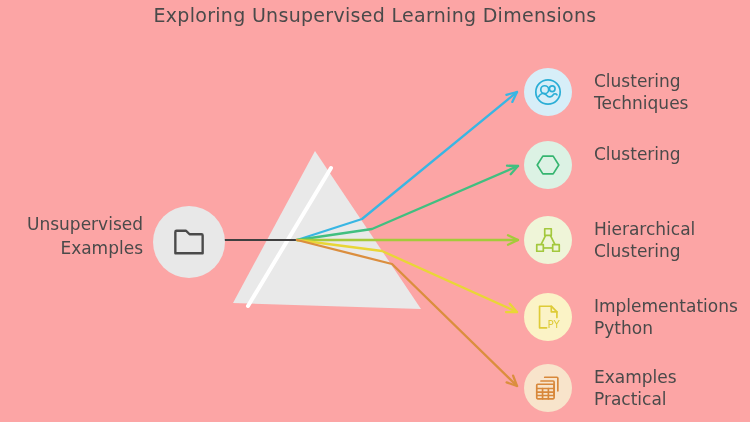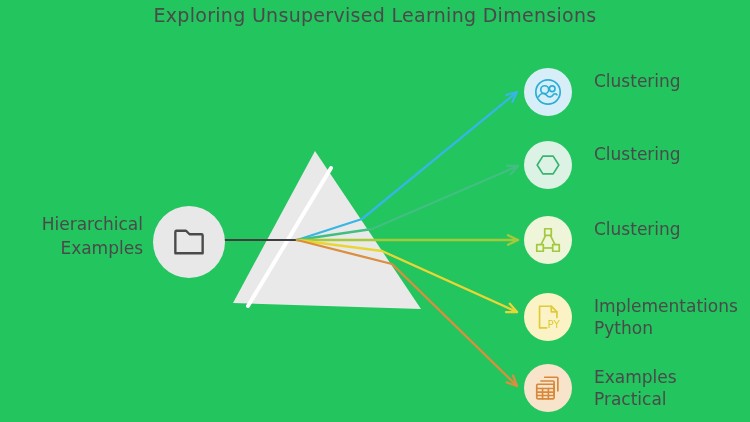--- a/index.html
+++ b/index.html
@@ -1,18 +1,18 @@
 <!DOCTYPE html>
 <html><head>
 <meta charset="utf-8">
 <style>
   html,body{margin:0;padding:0;background:#ffffff;}
   .stage{
     position:relative;width:750px;height:422px;overflow:hidden;
-    background:#22c55e;
+    background:#fca5a5;
     font-family:"DejaVu Sans","Liberation Sans",sans-serif;
     color:#4a4a4a;
   }
   .title{
     position:absolute;top:4px;left:0;width:750px;text-align:center;
     font-size:19px;letter-spacing:.3px;color:#4a4a4a;
   }
   .diagram-svg{position:absolute;left:0;top:0;}
   .root-circle{
     position:absolute;left:153px;top:206px;width:72px;height:72px;border-radius:50%;
@@ -67,34 +67,35 @@
       <path d="M513.1,375.7 L517,386 L506.6,382.4"></path>
     </g>
   </svg>
 
   <div class="root-circle" style="background: rgb(232, 232, 232);">
     <svg width="38" height="38" viewBox="0 0 32 32" fill="none" stroke-width="2" stroke-linejoin="round" stroke-linecap="round" stroke="#4a4a4a">
       <path d="M4.5,25.5 V7.5 a1,1 0 0 1 1,-1 h8 l3,3 h10 a1,1 0 0 1 1,1 v15 z"></path>
     </svg>
   </div>
   <div class="root-label">
-    <div>Hierarchical</div>
+    <div>Unsupervised</div>
     <div>Examples</div>
   </div>
 
   <div class="node-circle" style="top: 68px; background: rgb(215, 238, 248);">
     <svg width="30" height="30" viewBox="0 0 32 32" fill="none" stroke-width="1.8" stroke-linecap="round" stroke-linejoin="round" stroke="#2aaed6">
       <circle cx="16" cy="16" r="13"></circle>
       <circle cx="12.5" cy="13.5" r="4.2"></circle>
       <circle cx="20.5" cy="12.5" r="3"></circle>
       <path d="M6,21 c2,-4 6,-4.5 8.5,-1.5 c2,2.5 5.5,2 7,-0.5 c1,-1.5 3,-1.5 4,0"></path>
     </svg>
   </div>
   <div class="node-label" style="top:70px">
     <div>Clustering</div>
+    <div>Techniques</div>
   </div>
 
   <div class="node-circle" style="top: 141px; background: rgb(220, 242, 228);">
     <svg width="30" height="30" viewBox="0 0 32 32" fill="none" stroke-width="1.8" stroke-linejoin="round" stroke="#36b570">
       <polygon points="4.5,16 10.5,6.5 21.5,6.5 27.5,16 21.5,25.5 10.5,25.5"></polygon>
     </svg>
   </div>
   <div class="node-label" style="top:143px">
     <div>Clustering</div>
   </div>
@@ -103,20 +104,21 @@
     <svg width="30" height="30" viewBox="0 0 32 32" fill="none" stroke-width="1.8" stroke-linejoin="round" stroke="#a3c83d">
       <rect x="12.5" y="4" width="7" height="7"></rect>
       <rect x="4" y="21" width="7" height="7"></rect>
       <rect x="21" y="21" width="7" height="7"></rect>
       <line x1="13.5" y1="11" x2="8.5" y2="21"></line>
       <line x1="18.5" y1="11" x2="23.5" y2="21"></line>
       <line x1="11" y1="24.5" x2="21" y2="24.5"></line>
     </svg>
   </div>
   <div class="node-label" style="top:218px">
+    <div>Hierarchical</div>
     <div>Clustering</div>
   </div>
 
   <div class="node-circle" style="top: 293px; background: rgb(251, 243, 198); text-align: center;">
     <svg width="30" height="30" viewBox="0 0 32 32" fill="none" stroke-width="1.8" stroke-linecap="round" stroke-linejoin="round" stroke="#decb37">
       <path d="M14.5,27.5 H7 V4.5 H19.5 L25.5,10.5 V16.5"></path>
       <path d="M19.5,4.5 V10.5 H25.5"></path>
       <text x="15.5" y="27.5" font-size="11" stroke="none" font-family="DejaVu Sans, sans-serif" fill="#decb37">PY</text>
     </svg>
   </div>

